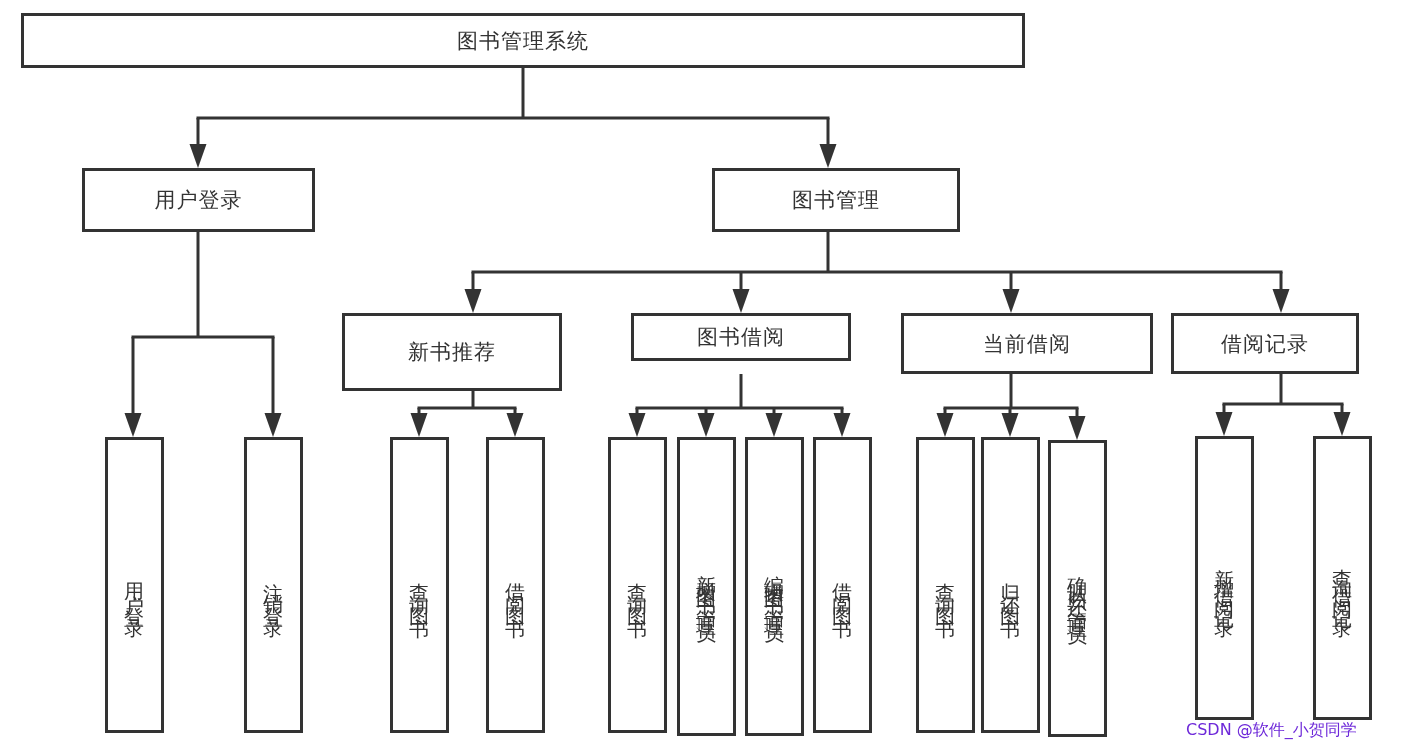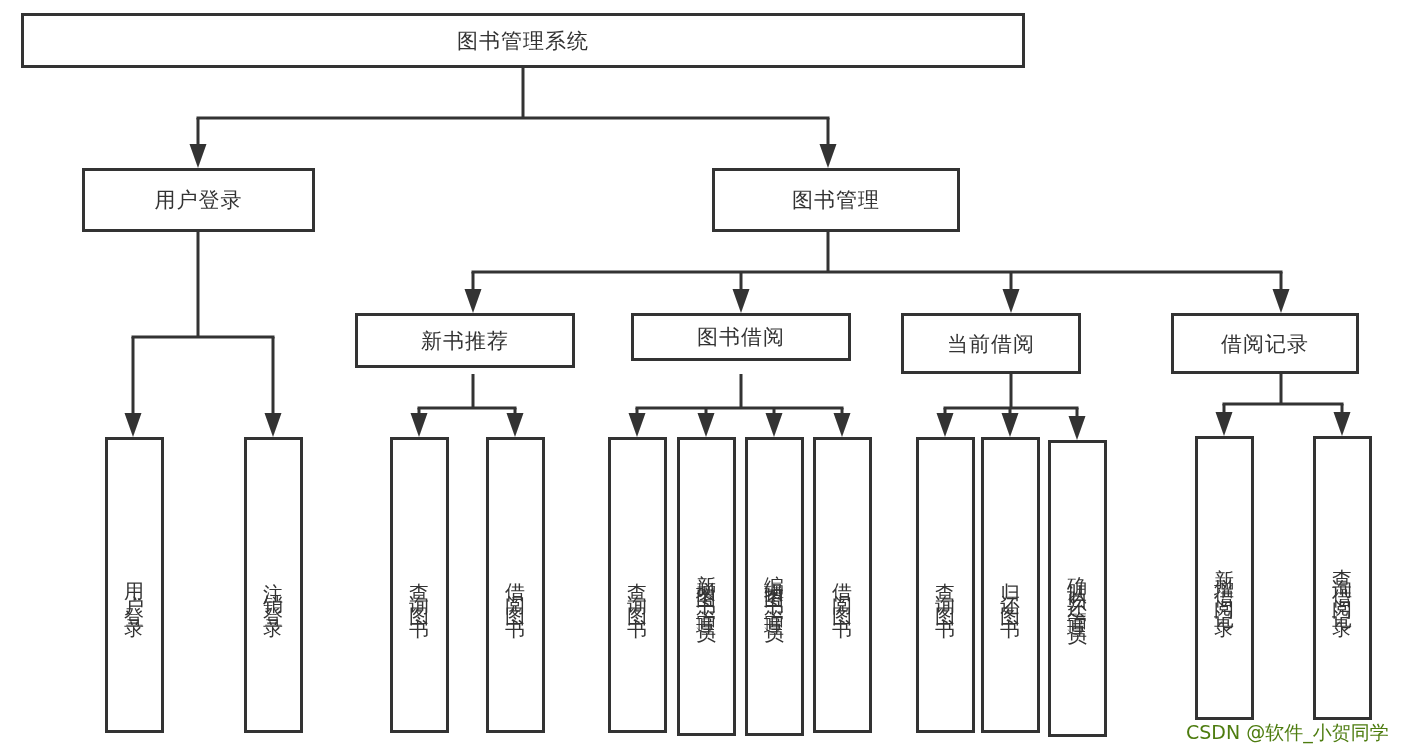--- a/index.html
+++ b/index.html
@@ -35,22 +35,22 @@
     line-height: 1;
     white-space: nowrap;
   }
   .v-short .vtext { letter-spacing: 12px; padding-top: 12px; }
   .v-mid   .vtext { letter-spacing: 10px; padding-top: 10px; }
   .v-long  .vtext { letter-spacing: 7px;  padding-top: 7px; }
   .watermark {
     position: absolute;
     left: 1186px;
     top: 720px;
-    font-size: 19px;
-    color: #4d7c0f;
+    font-size: 16px;
+    color: #6d28d9;
     white-space: nowrap;
     z-index: 5;
   }
 </style>
 </head>
 <body>
 
 <div class="canvas">
 
   <svg class="connectors" viewBox="0 0 1405 747">
@@ -112,27 +112,27 @@
     <span>图书管理系统</span>
   </div>
 
   <div class="node h-node" style="left:82px;top:168px;width:233px;height:64px">
     <span>用户登录</span>
   </div>
   <div class="node h-node" style="left:712px;top:168px;width:248px;height:64px">
     <span>图书管理</span>
   </div>
 
-  <div class="node h-node" style="left:355px;top:313px;width:220px;height:55px">
+  <div class="node h-node" style="left:342px;top:313px;width:220px;height:78px">
     <span>新书推荐</span>
   </div>
   <div class="node h-node" style="left:631px;top:313px;width:220px;height:48px">
     <span>图书借阅</span>
   </div>
-  <div class="node h-node" style="left:901px;top:313px;width:180px;height:61px">
+  <div class="node h-node" style="left:901px;top:313px;width:252px;height:61px">
     <span>当前借阅</span>
   </div>
   <div class="node h-node" style="left:1171px;top:313px;width:188px;height:61px">
     <span>借阅记录</span>
   </div>
 
   <div class="node v-node v-short" style="left:105px;top:437px;width:59px;height:296px">
     <span class="vtext">用户登录</span>
   </div>
   <div class="node v-node v-short" style="left:244px;top:437px;width:59px;height:296px">

